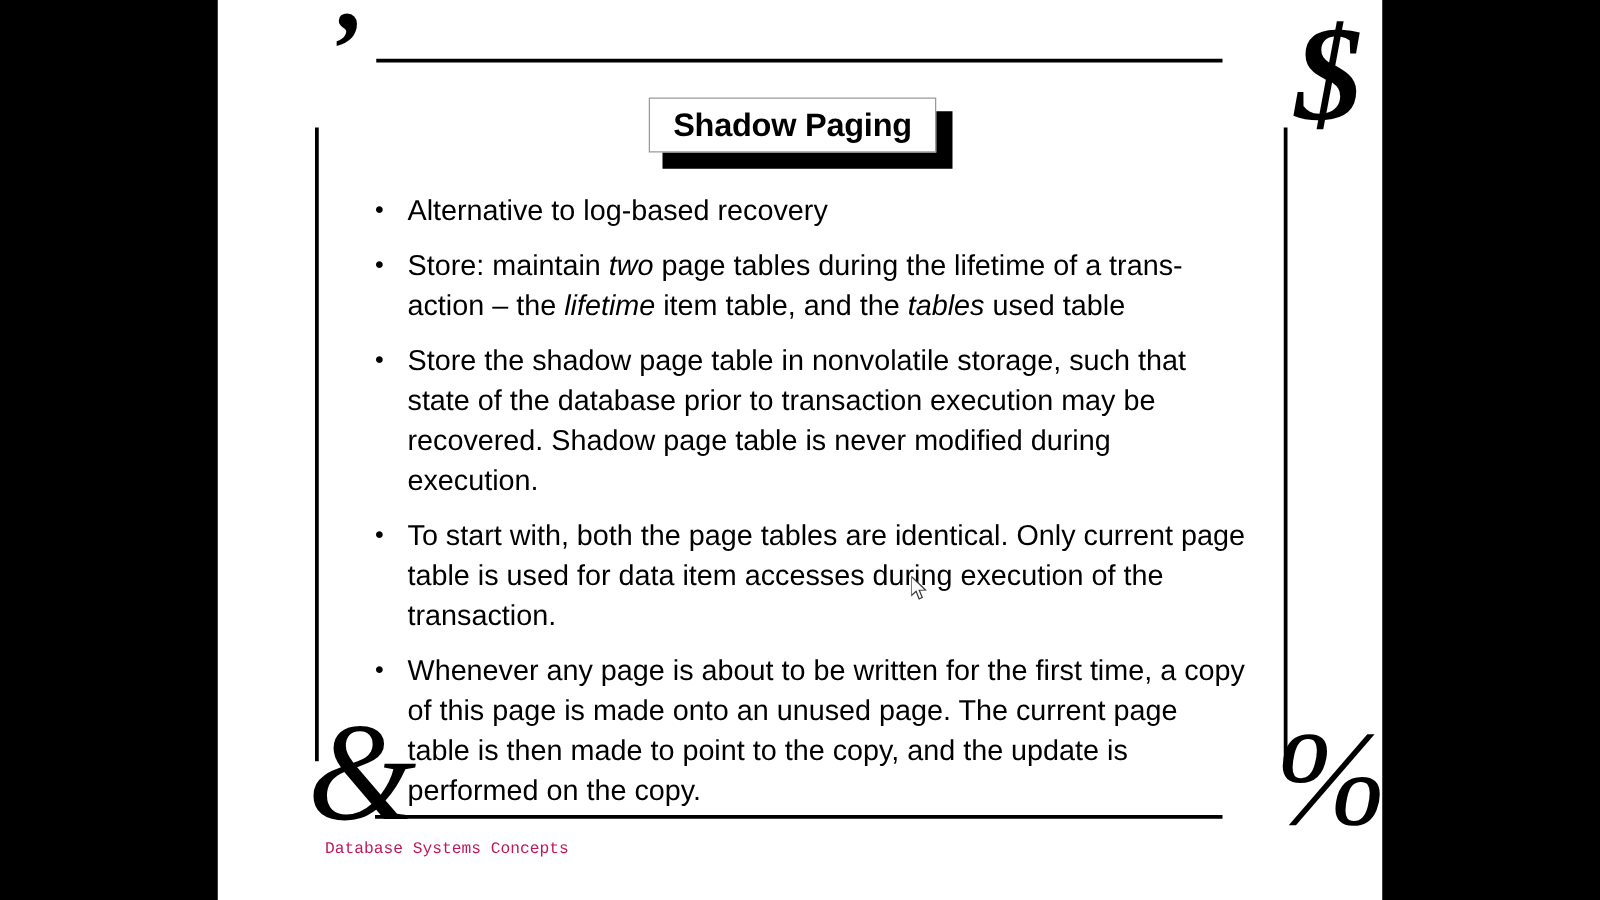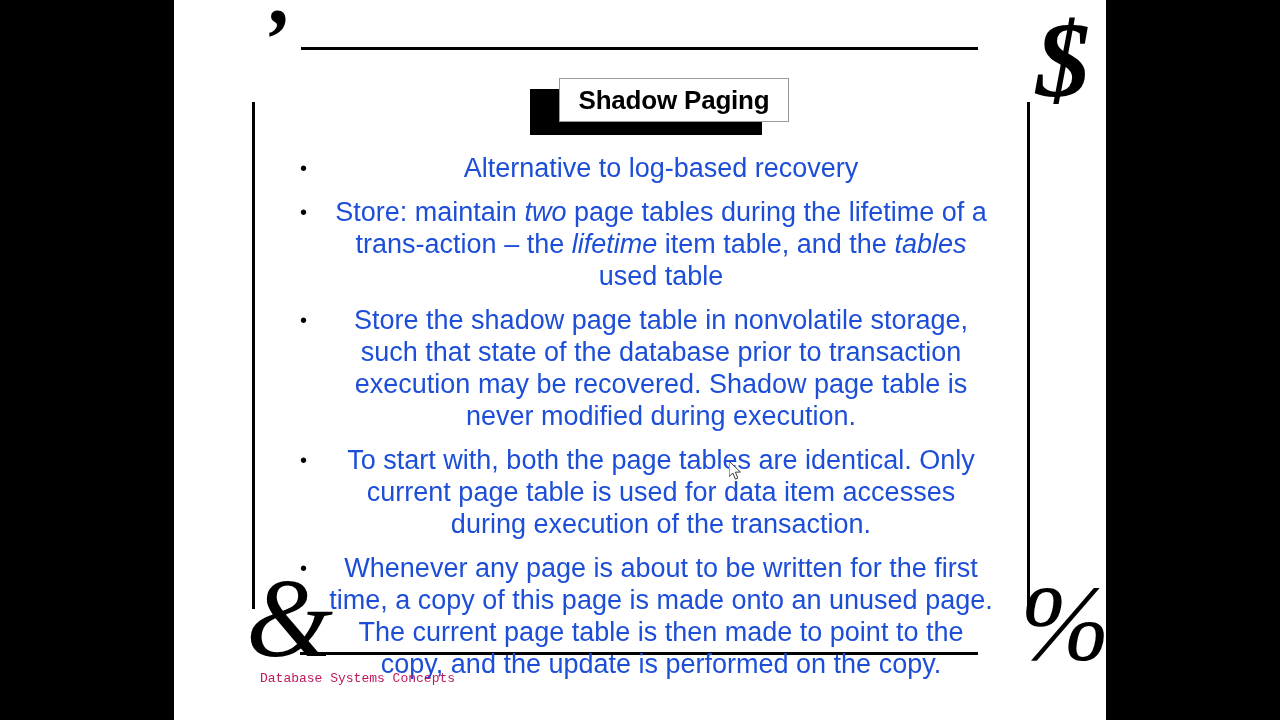--- a/index.html
+++ b/index.html
@@ -90,21 +90,20 @@
   }
   #title-box {
     position: relative;
     width: 228px;
     height: 42px;
     border: 1px solid #9a9a9a;
     background: #ffffff;
     display: flex;
     align-items: center;
     justify-content: center;
-    margin-left: 40px;
   }
   #title-text {
     font-family: "Liberation Sans", sans-serif;
     font-weight: bold;
     font-size: 26px;
     color: #000000;
     letter-spacing: -0.2px;
     white-space: nowrap;
   }
 
@@ -126,24 +125,23 @@
     width: 26px;
     font-size: 20px;
     line-height: 32px;
     color: #000000;
     text-align: left;
     padding-left: 4px;
   }
   .bullet .btext {
     flex: 1 1 auto;
     font-family: "Liberation Sans", sans-serif;
-    font-size: 27px;
+    font-size: 23px;
     line-height: 32px;
-    color: #1d4ed8;
-    text-align: center;
+    color: #000000;
   }
   .bullet .btext em {
     font-style: italic;
   }
 
   
   #footer {
     position: absolute;
     left: 86px;
     top: 671px;

